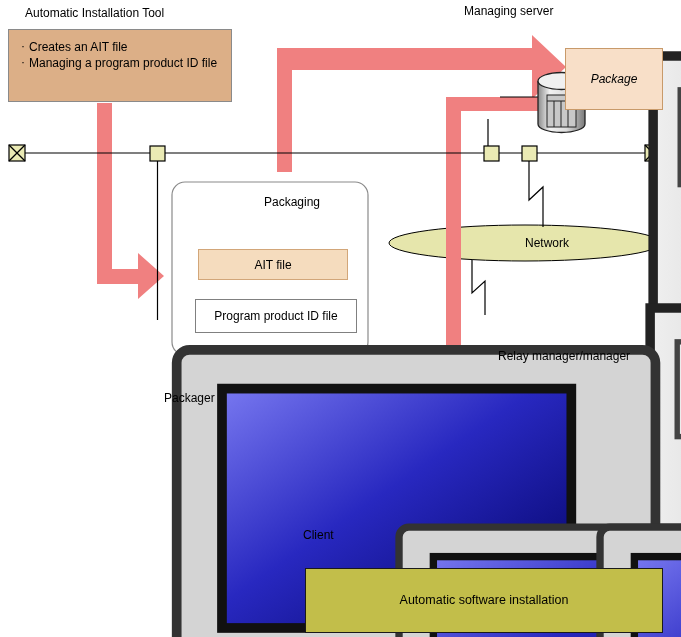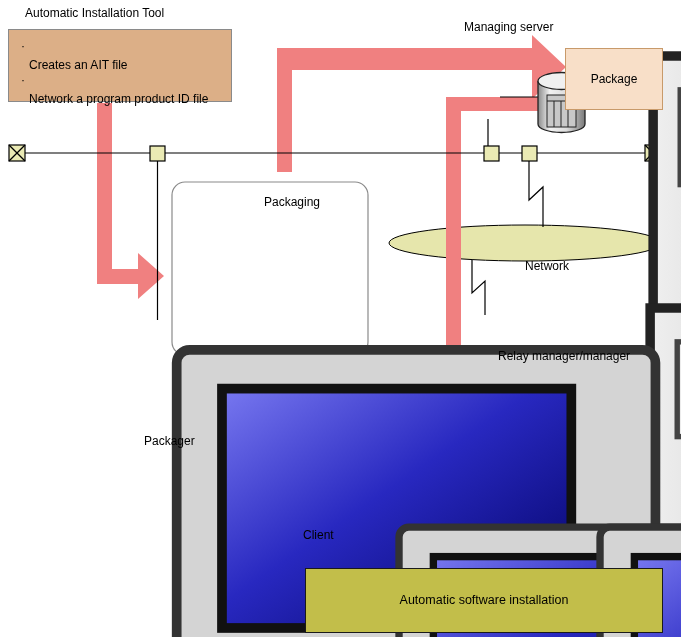--- a/index.html
+++ b/index.html
@@ -5,30 +5,30 @@
   html,body{margin:0;padding:0;background:#fff;}
   body{font-family:"Liberation Sans","DejaVu Sans",sans-serif;color:#000;}
   #stage{position:relative;width:681px;height:637px;background:#fff;overflow:hidden;}
   #shapes{position:absolute;left:0;top:0;z-index:1;}
   .ov{position:absolute;z-index:2;box-sizing:border-box;font-size:12px;line-height:14px;}
   .lbl{white-space:nowrap;}
   .center{text-align:center;padding-left:44px;}
   .tool-box{left:8px;top:29px;width:224px;height:73px;background:#DCAF87;border:1px solid #8a8a8a;padding:9px 8px 4px 8px;}
   .bullet-row{display:flex;}
   .bullet-row .dot{width:12px;flex:0 0 12px;text-align:center;}
-  .bullet-row .txt{flex:1;line-height:16px;margin-top:18px;}
+  .bullet-row .txt{flex:1;line-height:16px;}
   .title{left:25px;top:6px;}
-  .lbl-managing{left:464px;top:20px;text-align:center;}
-  .package-box{left:565px;top:48px;width:98px;height:62px;background:#F8DFC8;border:1px solid #C89A6A;display:flex;align-items:center;justify-content:center;}
+  .lbl-managing{left:464px;top:4px;text-align:center;}
+  .package-box{left:565px;top:48px;width:98px;height:62px;background:#F8DFC8;border:1px solid #C89A6A;display:flex;align-items:center;justify-content:center;font-style:italic;}
   .lbl-packaging{left:172px;top:195px;width:196px;}
   .soft-box{left:198px;top:219px;width:150px;height:31px;background:#F5DCBE;border:1px solid #D2A679;display:flex;align-items:center;justify-content:center;}
   .ait-box{left:198px;top:249px;width:150px;height:31px;background:#F5DCBE;border:1px solid #D2A679;display:flex;align-items:center;justify-content:center;}
   .id-box{left:195px;top:299px;width:162px;height:34px;background:#fff;border:1px solid #808080;display:flex;align-items:center;justify-content:center;}
-  .lbl-packager{left:100px;top:391px;width:85px;margin-top:43px;}
-  .lbl-network{left:475px;top:236px;width:100px;margin-top:23px;}
+  .lbl-packager{left:120px;top:391px;width:85px;}
+  .lbl-network{left:475px;top:236px;width:100px;}
   .lbl-relay{left:498px;top:349px;}
   .lbl-client{left:303px;top:510px;margin-top:18px;}
   .result-box{left:305px;top:568px;width:358px;height:65px;background:#C2BE4A;border:1px solid #1a1a1a;display:flex;flex-direction:column;align-items:center;justify-content:center;font-size:12.5px;line-height:19px;}
 </style>
 </head>
 <body>
 
 <div id="stage">
 
 <svg id="shapes" width="681" height="637" viewBox="0 0 681 637">
@@ -151,32 +151,38 @@
 
 <div class="ov lbl title">Automatic Installation Tool</div>
 
 <div class="ov tool-box">
   <div class="bullet-row">
     <span class="dot">·</span>
     <span class="txt">Creates an AIT file</span>
   </div>
   <div class="bullet-row">
     <span class="dot">·</span>
-    <span class="txt">Network a program product ID file</span>
+    <span class="txt">Managing a program product ID file</span>
   </div>
 </div>
 
 <div class="ov lbl lbl-managing">Managing server</div>
 
 <div class="ov package-box">
   <span>Package</span>
 </div>
 
 <div class="ov center lbl-packaging">Packaging</div>
 
+<div class="ov ait-box">
+  <span>AIT file</span>
+</div>
+<div class="ov id-box">
+  <span>Program product ID file</span>
+</div>
 
 <div class="ov center lbl-packager">Packager</div>
 <div class="ov center lbl-network">Network</div>
 <div class="ov lbl lbl-relay">Relay manager/manager</div>
 <div class="ov lbl lbl-client">Client</div>
 
 <div class="ov result-box">
   <div>Automatic software installation</div>
 </div>
 

